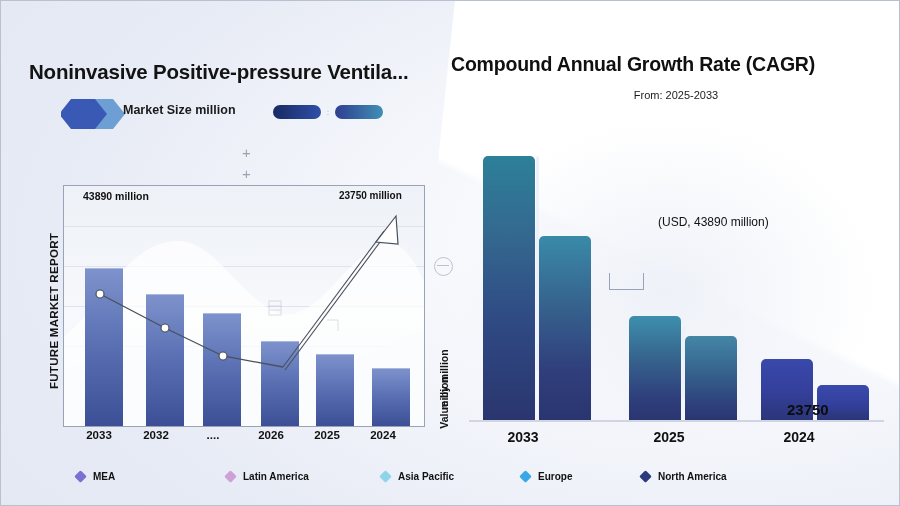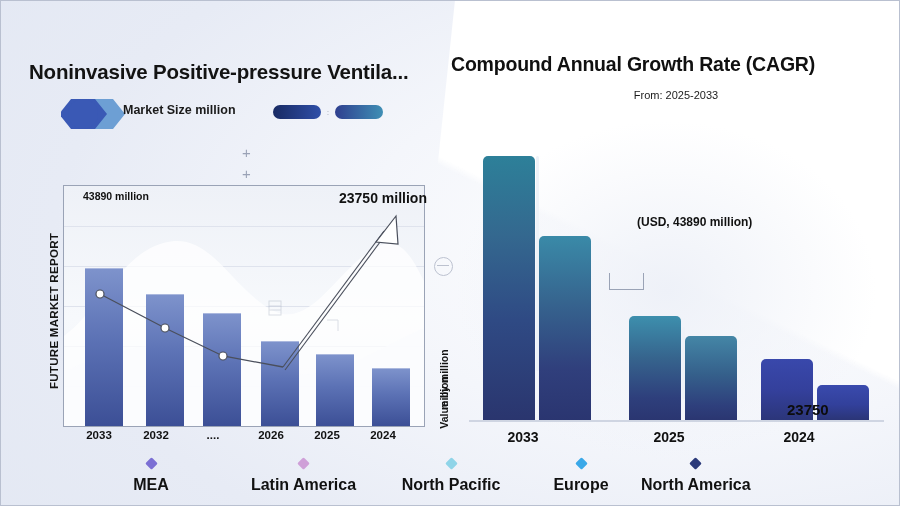--- a/index.html
+++ b/index.html
@@ -75,57 +75,57 @@
 
   .plotbox{
     position:absolute;left:62px;top:180px;width:360px;height:240px;
     background:linear-gradient(180deg,#eef1f7 0%,#f7f9fc 55%,#eff2f8 100%);
     border:1px solid #9aa3b6;
     overflow:hidden;
   }
   .plotbox .gl{position:absolute;left:0;width:100%;height:1px;background:#dfe3ed;}
   .hill{position:absolute;left:0;top:0;width:100%;height:100%;}
   .capA{position:absolute;left:82px;top:185px;font-size:10.5px;font-weight:bold;color:#111;}
-  .capB{position:absolute;left:338px;top:185px;font-size:14px;font-weight:bold;color:#111;}
+  .capB{position:absolute;left:338px;top:185px;font-size:10px;font-weight:bold;color:#111;}
 
   .bars{position:absolute;left:0;bottom:0;width:100%;height:100%;}
   .bar{
     position:absolute;bottom:0;
     background:linear-gradient(180deg,#7e93cc 0%,#5c72b5 45%,#3c4f96 100%);
     box-shadow:inset 0 1px 0 rgba(255,255,255,.35);
   }
   .xaxis{
     position:absolute;left:62px;top:424px;width:360px;height:22px;
   }
   .xtick{position:absolute;top:0;font-size:11.5px;font-weight:bold;color:#111;text-align:center;}
 
   .legend{
     position:absolute;left:75px;top:464px;width:730px;height:22px;
     display:flex;align-items:center;
   }
-  .lg{display:flex;align-items:center;gap:8px;font-size:16px;font-weight:bold;color:#111;flex-direction:column;}
+  .lg{display:flex;align-items:center;gap:8px;font-size:10px;font-weight:bold;color:#111;}
   .dia{width:9px;height:9px;transform:rotate(45deg);border-radius:1.5px;}
 
   
   .right{position:absolute;left:450px;top:0;width:450px;height:506px;}
   .rtitle{
     position:absolute;left:0;top:52px;width:450px;
     font-size:19.5px;font-weight:bold;color:#101010;letter-spacing:-.2px;
   }
   .rsub{
     position:absolute;left:0;top:88px;width:450px;text-align:center;
     font-size:11px;font-weight:normal;color:#1b1b1b;
   }
   .cagr{
     position:absolute;left:152px;top:168px;
     font-size:40px;font-weight:bold;color:#0c0c0c;letter-spacing:-1px;
   }
   .cagrsub{
-    position:absolute;left:186px;top:214px;
-    font-size:12px;font-weight:bold;color:#111;
+    position:absolute;left:207px;top:214px;
+    font-size:12px;font-weight:normal;color:#111;
   }
   .rplot{position:absolute;left:10px;top:130px;width:440px;height:290px;}
   .rbar{position:absolute;bottom:0;border-radius:5px 5px 0 0;}
   .rbase{
     position:absolute;left:18px;top:419px;width:415px;height:1.6px;background:#cfd5e2;
   }
   .rx{position:absolute;top:428px;font-size:14px;font-weight:bold;color:#111;text-align:center;}
   .rlabel{position:absolute;left:786px;top:372px;font-size:15px;font-weight:bold;color:#0c0c0c;margin-top:28px;}
   .bracket{
     position:absolute;left:606px;top:272px;width:34px;height:17px;
@@ -230,21 +230,21 @@
     <div class="lg" style="width:150px">
       <span class="dia" style="background:#7b6fd4"></span>
       <span>MEA</span>
     </div>
     <div class="lg" style="width:155px">
       <span class="dia" style="background:#cfa0d8"></span>
       <span>Latin America</span>
     </div>
     <div class="lg" style="width:140px">
       <span class="dia" style="background:#8fd4e8"></span>
-      <span>North Pacific</span>
+      <span>Asia Pacific</span>
     </div>
     <div class="lg" style="width:120px">
       <span class="dia" style="background:#3aa8e8"></span>
       <span>Europe</span>
     </div>
     <div class="lg">
       <span class="dia" style="background:#2b3a7a"></span>
       <span>North America</span>
     </div>
   </div>

